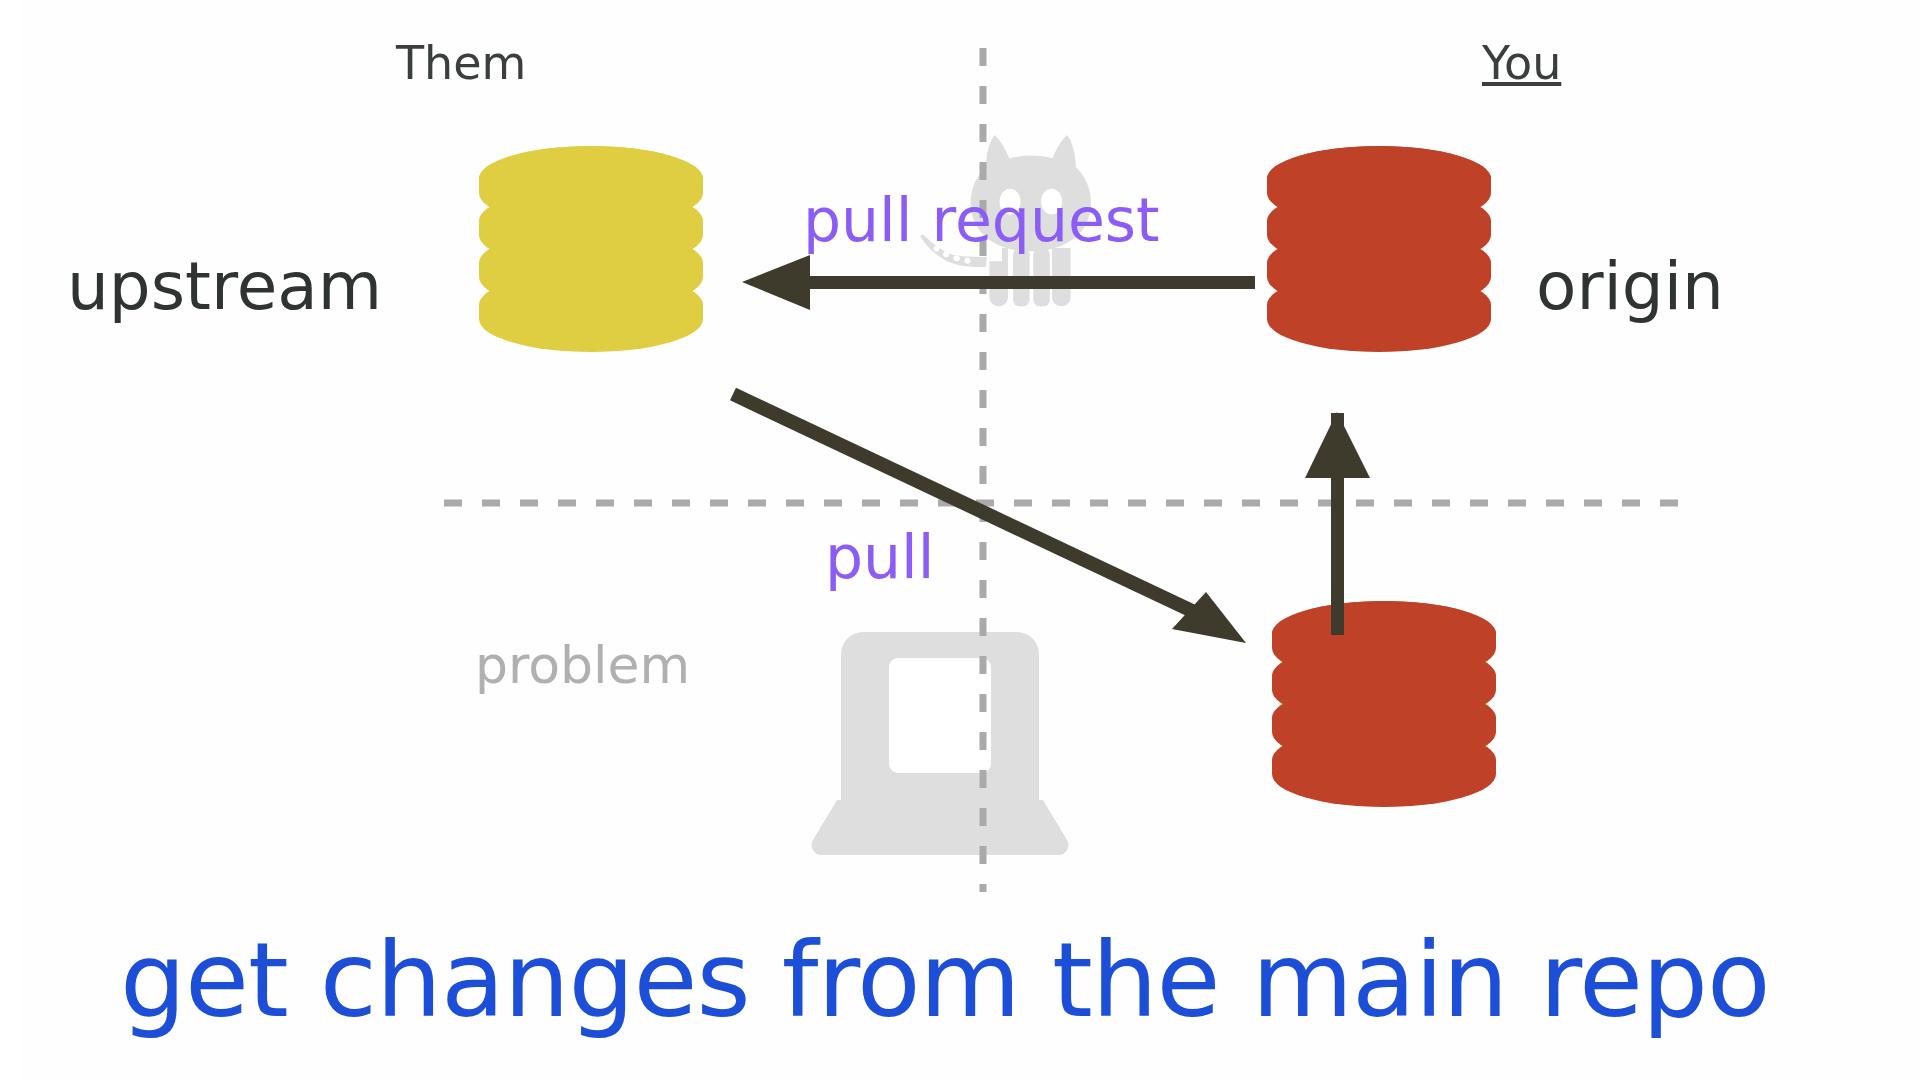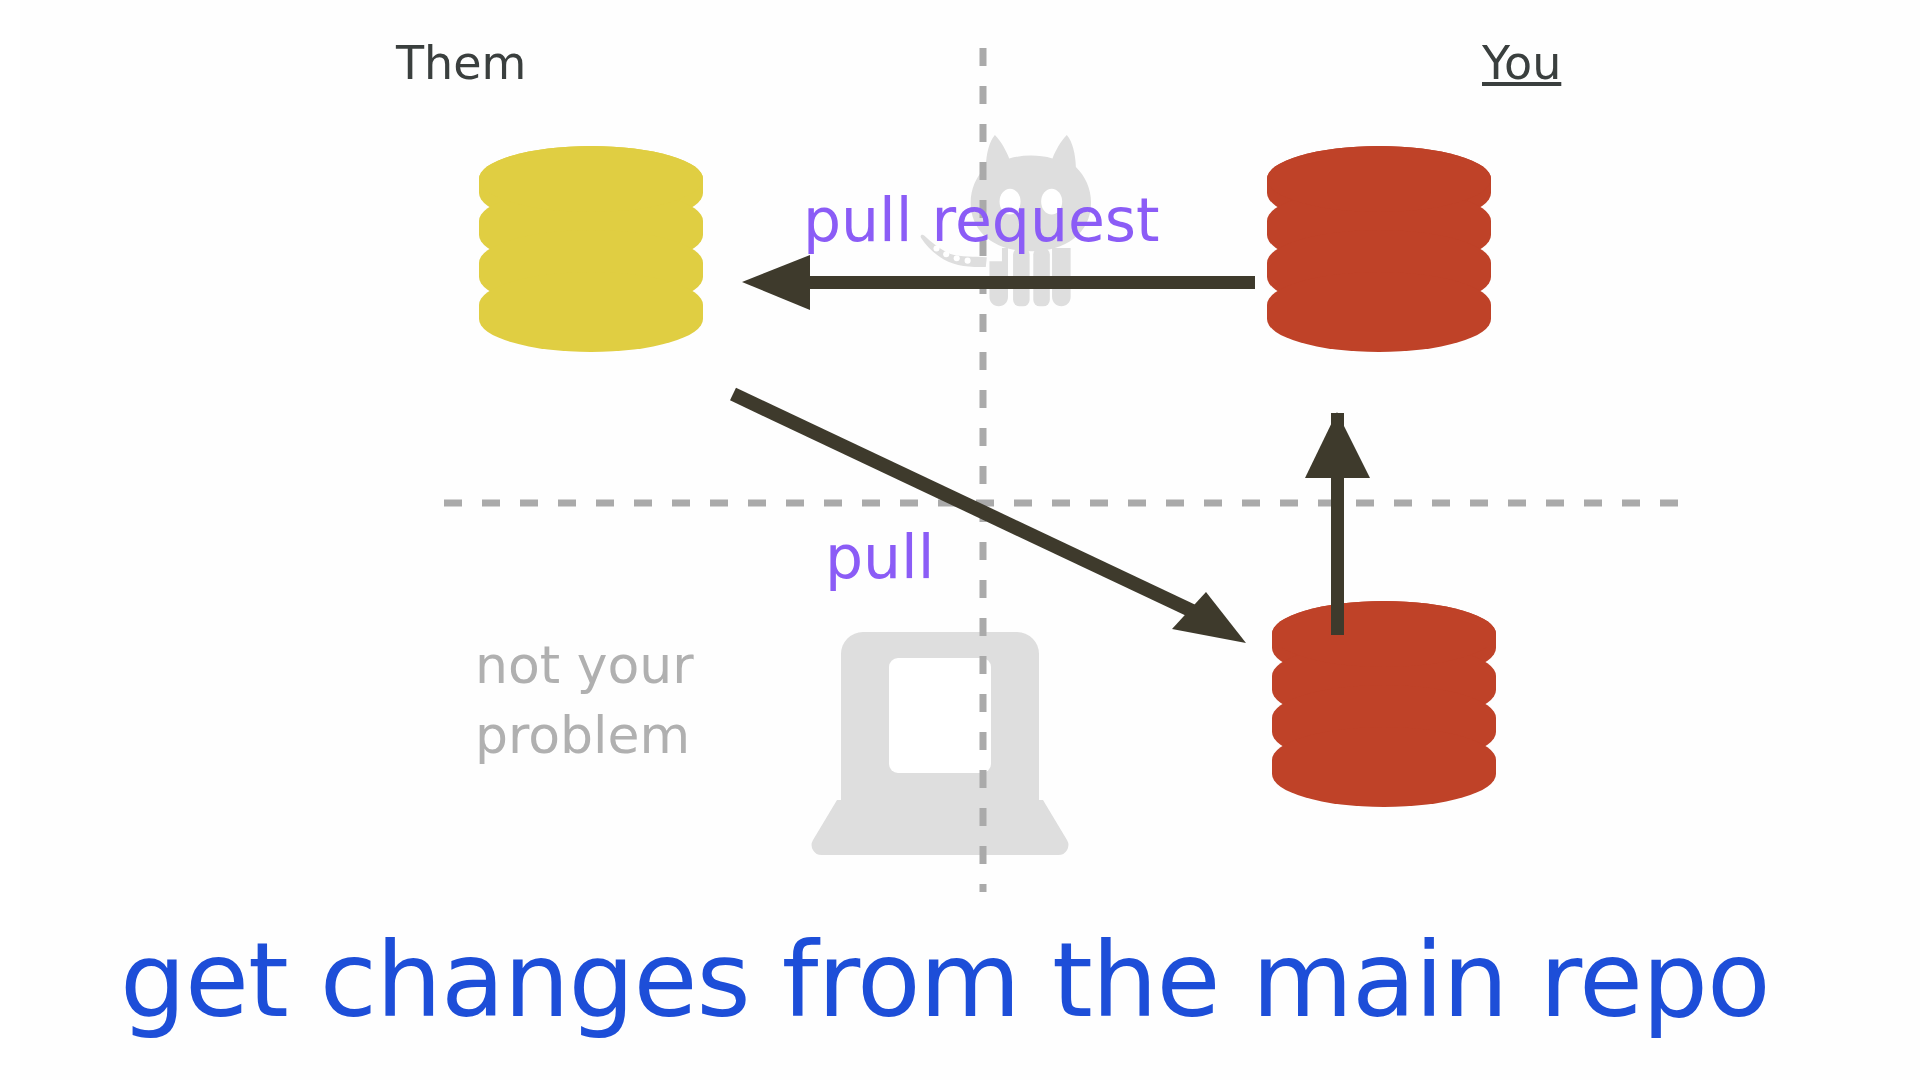--- a/index.html
+++ b/index.html
@@ -156,27 +156,28 @@
     <g fill="#3e3a2c" stroke="none">
       <rect x="1311" y="413" width="13" height="222"></rect>
       <polygon points="1317,412 1285,478 1350,478"></polygon>
     </g>
   </svg>
 
   <div class="txt quad-label" style="left:376px; top:40px;">Them</div>
 
   <div class="txt quad-label" style="left:1462px; top:40px;text-decoration:underline;">You</div>
 
+  <div class="txt repo-label" style="left:47px; top:254px;">upstream</div>
 
+  <div class="txt repo-label" style="left:1516px; top:254px;">origin</div>
 
   <div class="txt edge-label" style="left:783px; top:190px;">pull request</div>
 
   <div class="txt edge-label" style="left:805px; top:527px;">pull</div>
 
 
   <div class="muted-label" style="position:absolute; left:455px; top:630px; width:300px;">
-    <div>not your</div>
     <div>problem</div>
   </div>
 
   <div class="txt caption" style="left:100px; top:928px;">get changes from the main repo</div>
 
 </div>
 
 </body></html>

